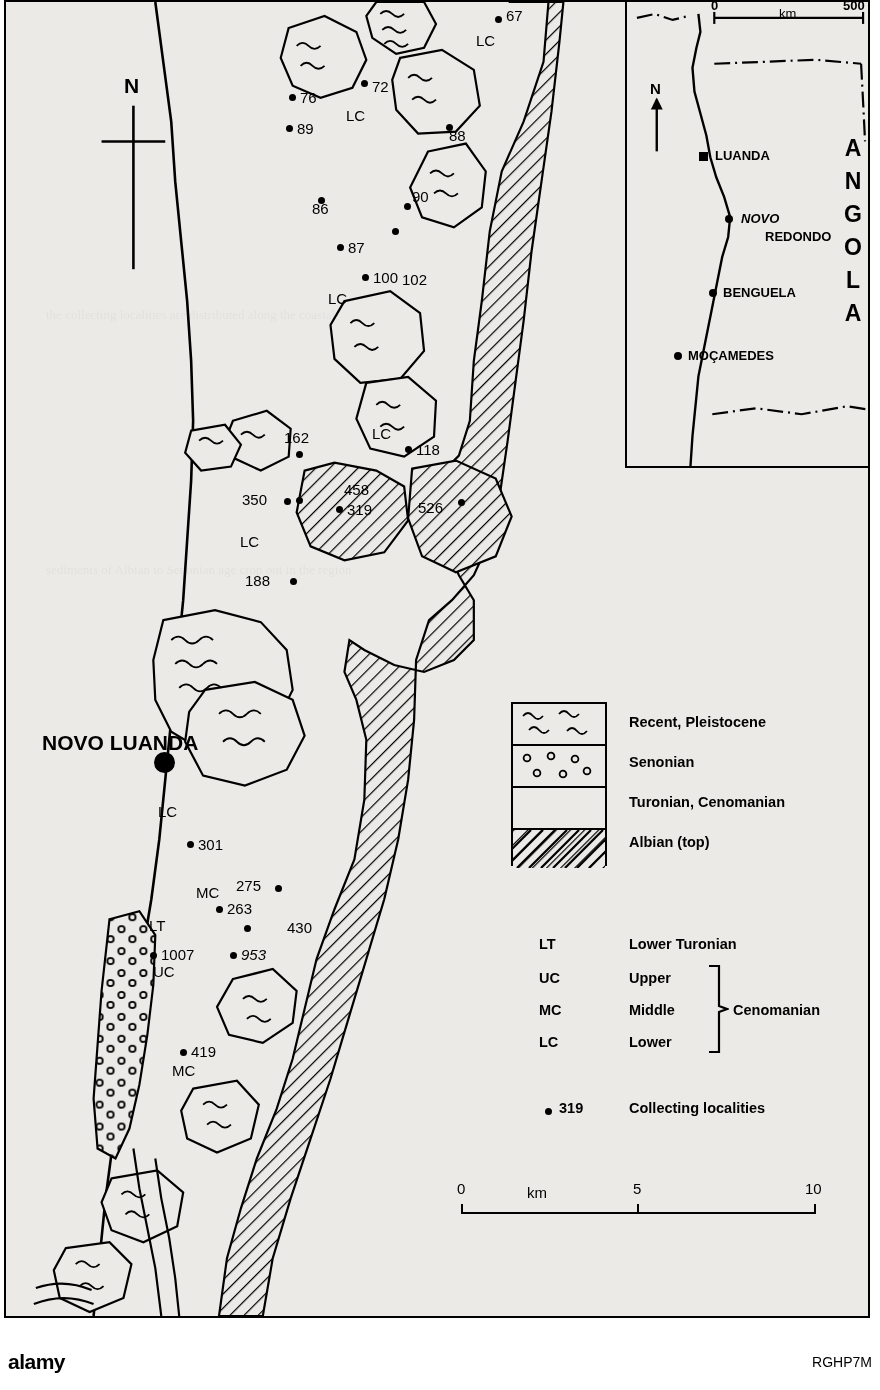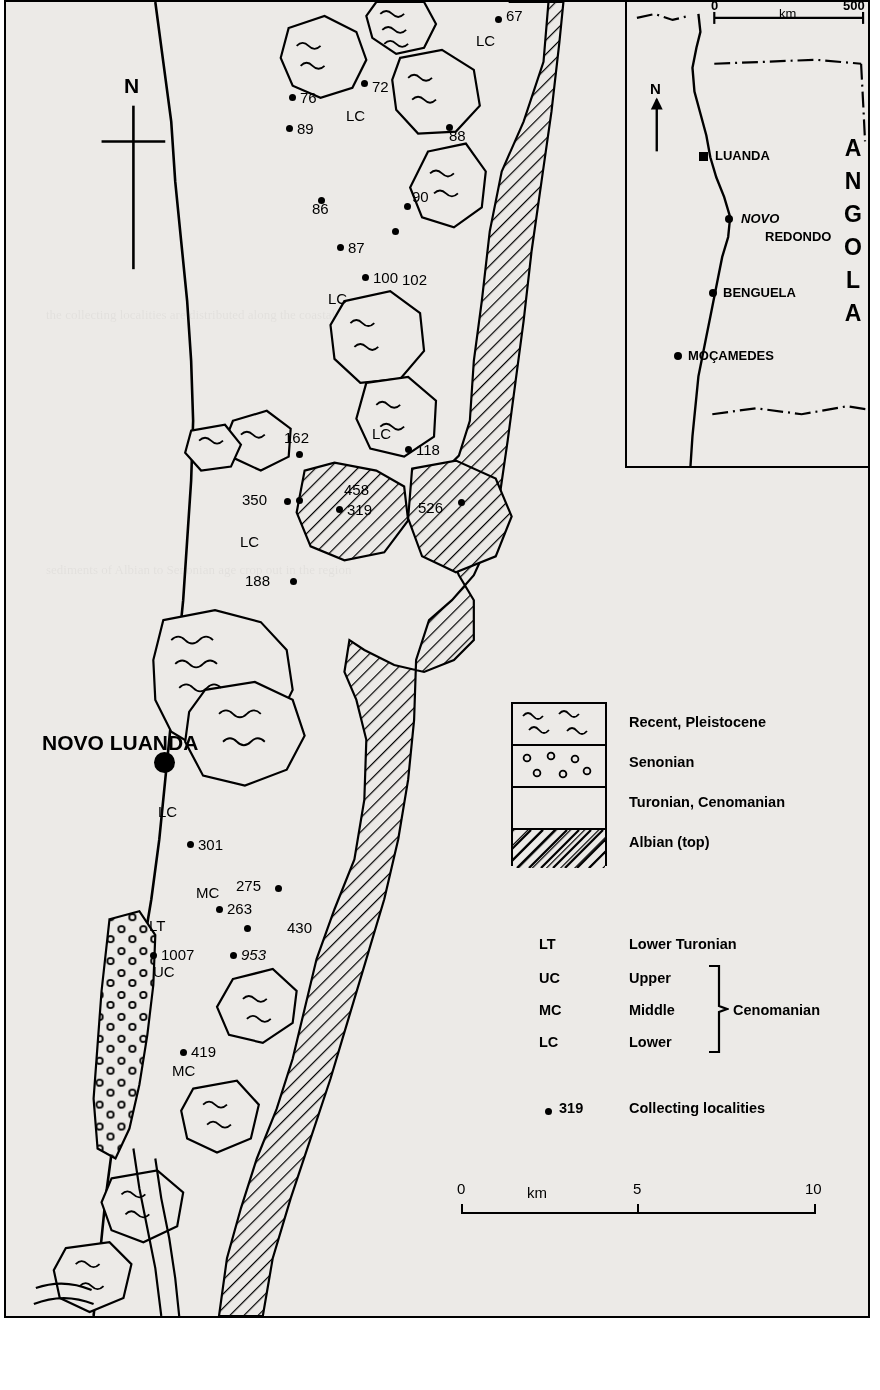--- a/index.html
+++ b/index.html
@@ -517,14 +517,18 @@
       <div class="scale-tick" style="left:176px;"></div>
       <div class="scale-tick" style="left:353px;"></div>
       <div class="lbl" style="left:-4px; top:-2px;">0</div>
       <div class="lbl" style="left:66px; top:2px;">km</div>
       <div class="lbl" style="left:172px; top:-2px;">5</div>
       <div class="lbl" style="left:344px; top:-2px;">10</div>
     </div>
 
   </div>
 
+  <div id="footer">
+    <div class="alamy-logo">alamy</div>
+    <div class="alamy-id">RGHP7M</div>
+  </div>
 
 </div>
 
 </body></html>

